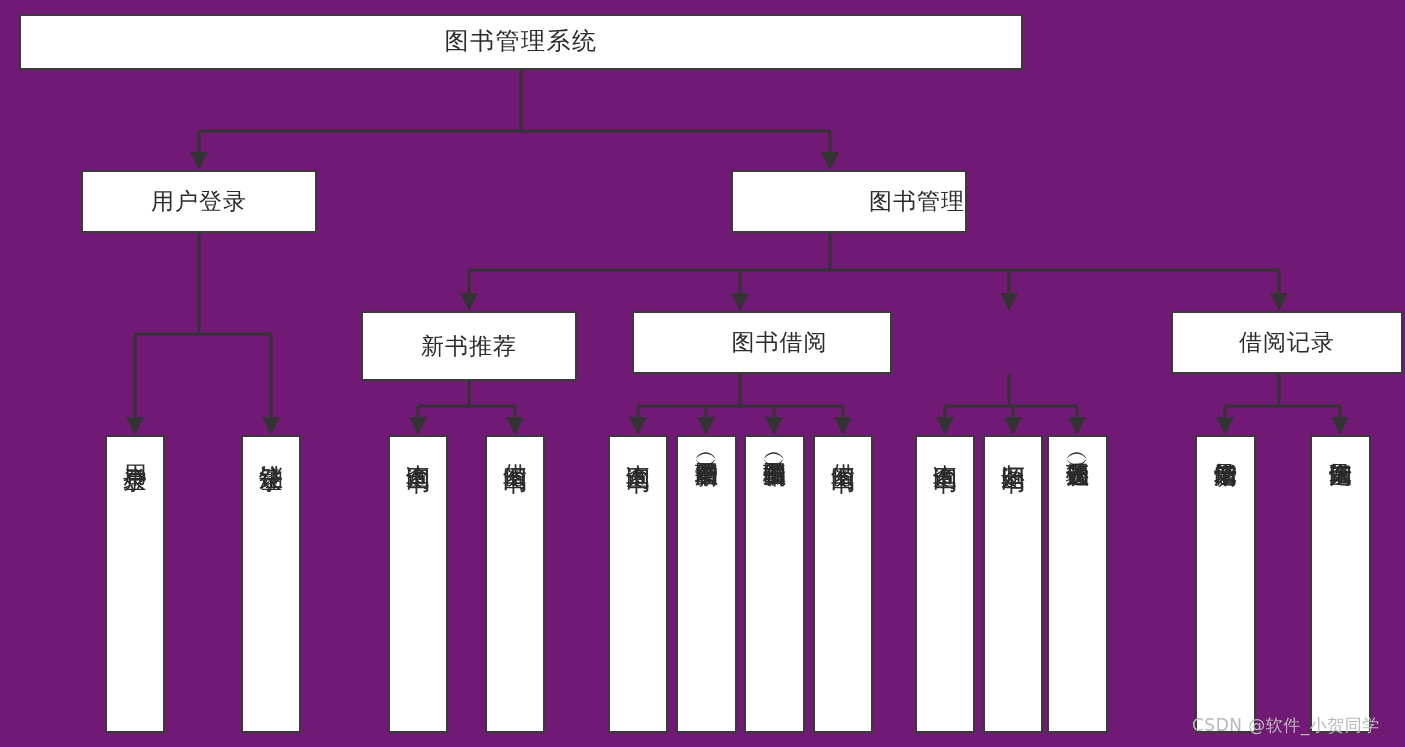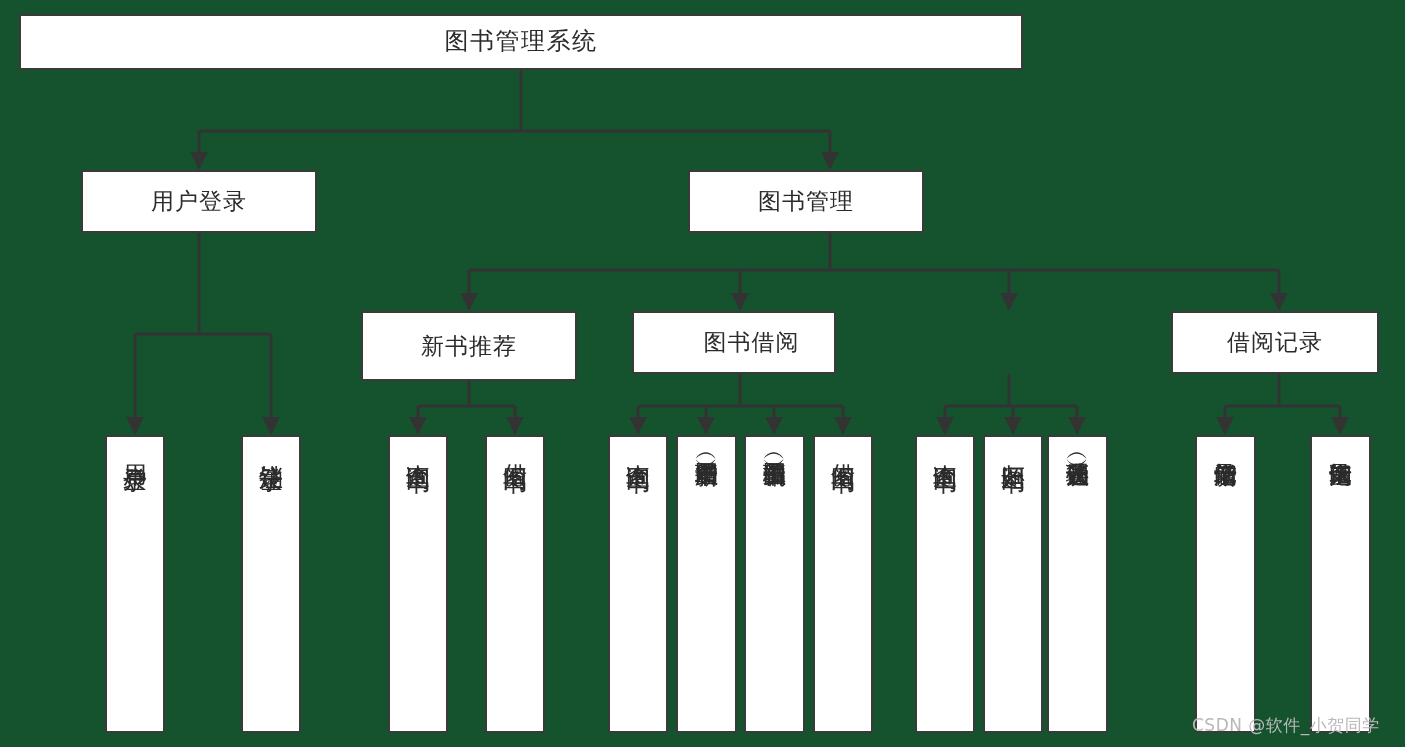--- a/index.html
+++ b/index.html
@@ -8,21 +8,21 @@
     padding: 0;
     background: #ffffff;
   }
   body {
     font-family: "DejaVu Sans", "Liberation Sans", sans-serif;
   }
   #diagram-root {
     position: relative;
     width: 1405px;
     height: 747px;
-    background: #14532d;
+    background: #701a75;
     overflow: hidden;
   }
   #edge-layer {
     position: absolute;
     left: 0;
     top: 0;
     width: 1405px;
     height: 747px;
     pointer-events: none;
   }
@@ -138,34 +138,34 @@
   </svg>
 
   <div class="node horiz root" style="left:19px; top:14px; width:1004px; height:56px;">
     <span class="node-label">图书管理系统</span>
   </div>
 
   <div class="node horiz" style="left:81px; top:170px; width:236px; height:63px;">
     <span class="node-label">用户登录</span>
   </div>
 
-  <div class="node horiz" style="left:688px; top:170px; width:236px; height:63px;">
+  <div class="node horiz" style="left:731px; top:170px; width:236px; height:63px;justify-content:flex-end;">
     <span class="node-label">图书管理</span>
   </div>
 
   <div class="node horiz" style="left:361px; top:311px; width:216px; height:70px;">
     <span class="node-label">新书推荐</span>
   </div>
 
-  <div class="node horiz" style="left:632px; top:311px; width:204px; height:63px;padding-left:35px;">
+  <div class="node horiz" style="left:632px; top:311px; width:260px; height:63px;padding-left:35px;">
     <span class="node-label">图书借阅</span>
   </div>
 
 
-  <div class="node horiz" style="left:1171px; top:311px; width:208px; height:63px;">
+  <div class="node horiz" style="left:1171px; top:311px; width:232px; height:63px;">
     <span class="node-label">借阅记录</span>
   </div>
 
   <div class="node vert" style="left:105px; top:435px; width:60px; height:298px;">
     <span class="node-label">用户登录</span>
   </div>
 
   <div class="node vert" style="left:241px; top:435px; width:60px; height:298px;">
     <span class="node-label">注销登录</span>
   </div>

